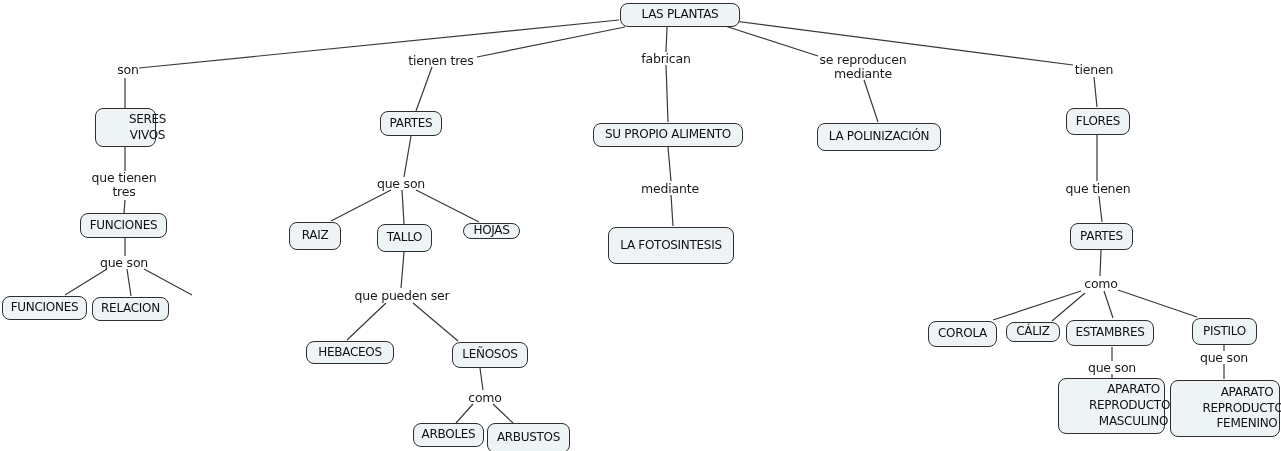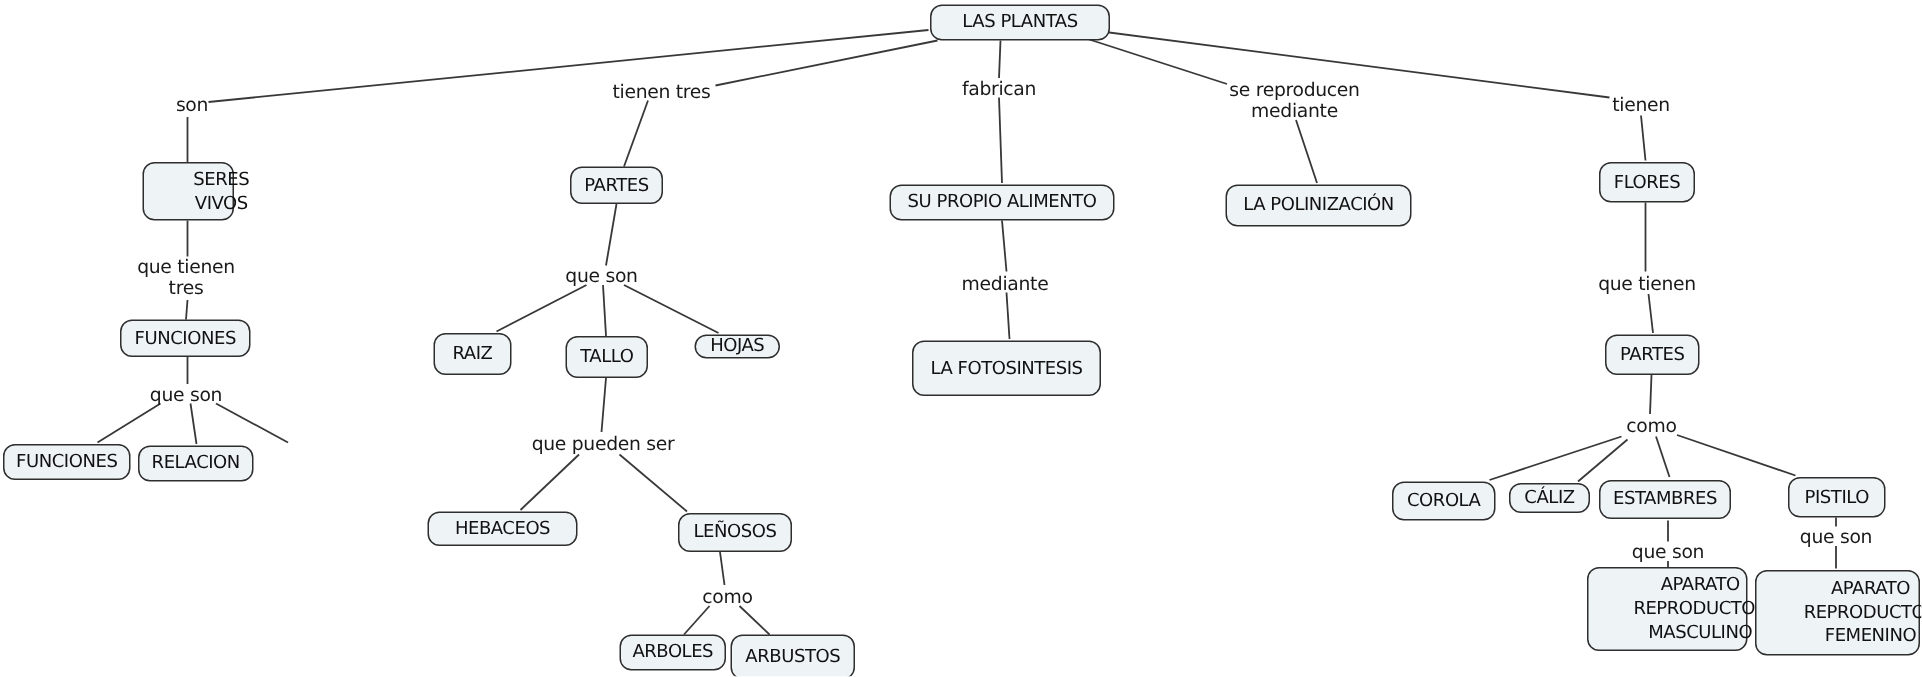--- a/index.html
+++ b/index.html
@@ -83,21 +83,21 @@
   <div class="node" style="left:2px;top:296px;width:85px;height:24px">FUNCIONES</div>
   <div class="node" style="left:92px;top:297px;width:77px;height:24px">RELACION</div>
 
   <div class="edge-label" style="left:402px;top:54px;width:78px">tienen tres</div>
   <div class="node" style="left:380px;top:111px;width:62px;height:25px">PARTES</div>
   <div class="edge-label" style="left:375px;top:177px;width:52px">que son</div>
   <div class="node" style="left:289px;top:222px;width:52px;height:28px">RAIZ</div>
   <div class="node" style="left:377px;top:224px;width:55px;height:28px">TALLO</div>
   <div class="node" style="left:463px;top:223px;width:57px;height:16px">HOJAS</div>
   <div class="edge-label" style="left:352px;top:289px;width:100px">que pueden ser</div>
-  <div class="node" style="left:285px;top:341px;width:100px;height:23px">HEBACEOS</div>
+  <div class="node" style="left:306px;top:341px;width:88px;height:23px">HEBACEOS</div>
   <div class="node" style="left:452px;top:342px;width:76px;height:26px">LEÑOSOS</div>
   <div class="edge-label" style="left:466px;top:391px;width:38px">como</div>
   <div class="node" style="left:413px;top:423px;width:71px;height:24px">ARBOLES</div>
   <div class="node" style="left:487px;top:423px;width:83px;height:30px">ARBUSTOS</div>
 
   <div class="edge-label" style="left:640px;top:52px;width:52px">fabrican</div>
   <div class="node" style="left:593px;top:123px;width:150px;height:24px">SU PROPIO ALIMENTO</div>
   <div class="edge-label" style="left:641px;top:182px;width:58px">mediante</div>
   <div class="node" style="left:608px;top:227px;width:126px;height:37px">LA FOTOSINTESIS</div>
 

